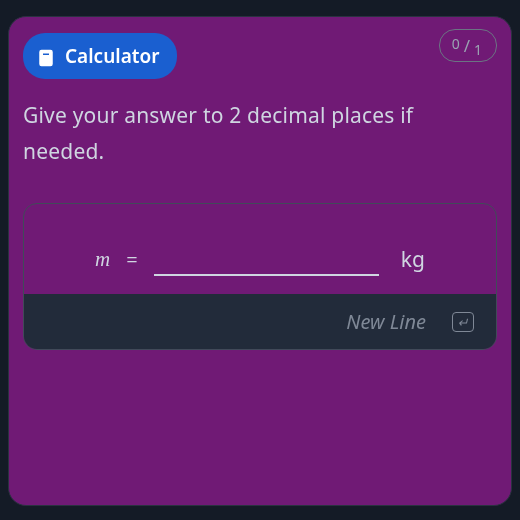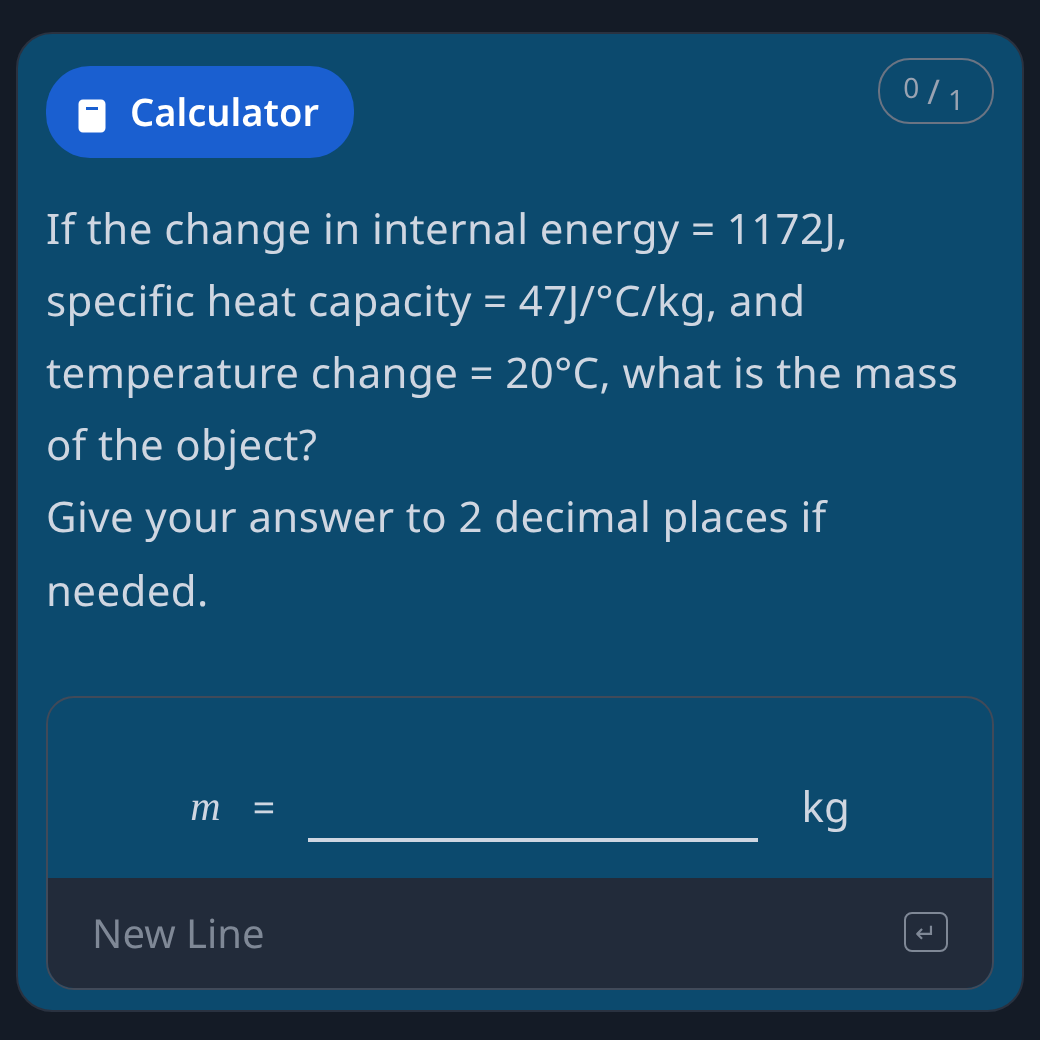--- a/index.html
+++ b/index.html
@@ -5,21 +5,21 @@
     * { box-sizing: border-box; margin: 0; padding: 0; }
     body {
       width: 520px; height: 520px;
       background: #141b26;
       font-family: -apple-system, system-ui, Segoe UI, Roboto, sans-serif;
       overflow: hidden;
       color: #c9d1dc;
     }
     .card {
       margin: 16px 8px 0 8px;
-      background: #0c4a6e;
+      background: #701a75;
       border: 1px solid #2a3240;
       border-radius: 18px;
       padding: 16px 14px 0 14px;
       position: relative;
       height: 490px;
     }
     .topbar {
       display: flex;
       justify-content: space-between;
       align-items: flex-start;
@@ -96,25 +96,26 @@
     .unit {
       font-size: 21px;
       color: #cfd6e1;
       margin-left: 6px;
       text-align: center;
     }
     .answer-footer {
       background: #222b3a;
       padding: 14px 22px;
       display: flex;
-      justify-content: space-between;
+      justify-content: flex-end;
       align-items: center;
       gap: 26px;
       color: #7f8896;
       font-size: 20px;
+      font-style: italic;
     }
     .enter-icon {
       border: 1.5px solid #7f8896;
       border-radius: 4px;
       width: 22px; height: 20px;
       display: inline-flex;
       align-items: center;
       justify-content: center;
       font-size: 13px;
     }
@@ -140,21 +141,20 @@
       <span>Calculator</span>
     </div>
     <div class="counter">
       <span class="cur">0</span>
       <span class="sep">/</span>
       <span class="tot">1</span>
     </div>
   </div>
 
   <div class="question">
-    <div>If the change in internal energy = 1172J, specific heat capacity = 47J/°C/kg, and temperature change = 20°C, what is the mass of the object?</div>
     <div>Give your answer to 2 decimal places if needed.</div>
   </div>
 
   <div class="answer-box">
     <div class="answer-main">
       <span class="var">m</span>
       <span class="eq">=</span>
       <input class="input-line" type="text" value="" style="">
       <span class="unit">kg</span>
     </div>

